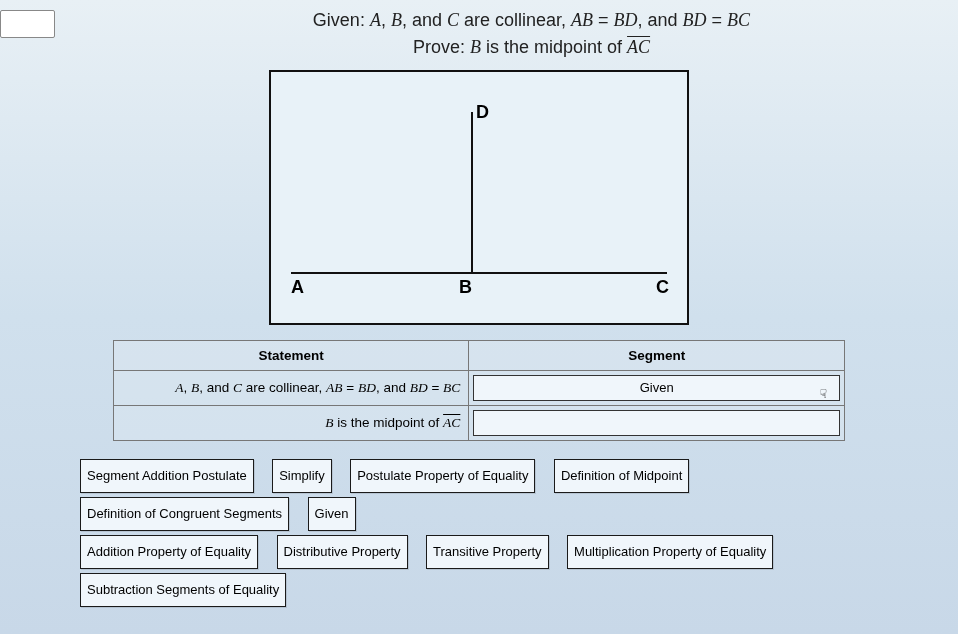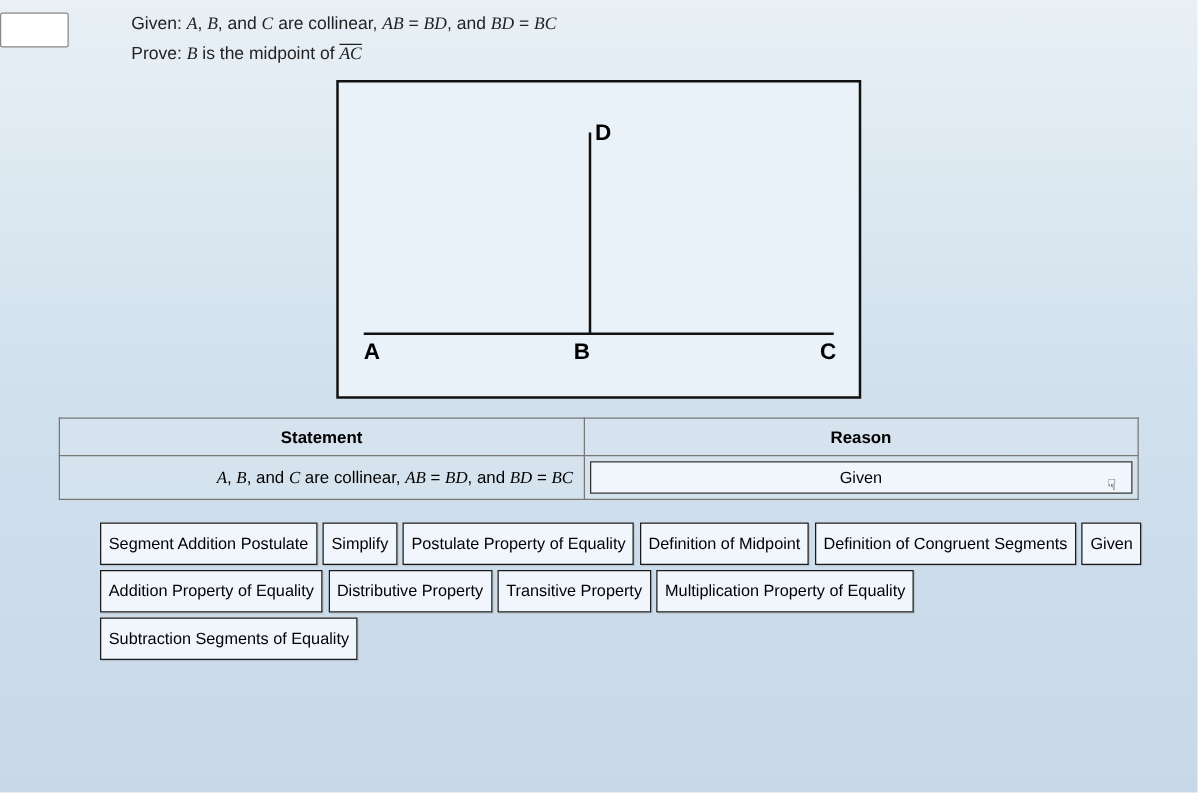--- a/index.html
+++ b/index.html
@@ -7,22 +7,23 @@
       margin: 0;
       padding: 0;
       font-family: Arial, sans-serif;
       background: linear-gradient(180deg, #e8f0f5 0%, #d0e0ed 50%, #c8d8e8 100%);
       width: 958px;
       height: 634px;
       overflow: hidden;
     }
     .problem-header {
       padding: 10px 0 0 105px;
-      font-size: 14px;
+      font-size: 18px;
       color: #222;
+      text-align: center;
     }
     .problem-line {
       margin-bottom: 6px;
     }
     .mi { font-style: italic; font-family: 'Times New Roman', serif; }
     .overline { text-decoration: overline; }
     .figure-box {
       width: 420px;
       height: 255px;
       border: 2px solid #111;
@@ -57,21 +58,21 @@
       top: 10px;
       width: 55px;
       height: 28px;
       background: #fff;
       border: 1px solid #888;
       border-radius: 2px;
     }
     .proof-table {
       margin: 0 auto;
       border-collapse: collapse;
-      width: 864px;
+      width: 732px;
       background: rgba(255,255,255,0.15);
     }
     .proof-table th, .proof-table td {
       border: 1px solid #777;
       padding: 6px 8px;
       font-size: 13.5px;
     }
     .proof-table th {
       font-weight: bold;
       text-align: center;
@@ -104,21 +105,21 @@
       margin: 18px 0 0 80px;
       max-width: 850px;
       line-height: 2.0;
     }
     .tile {
       display: inline-block;
       border: 1.5px solid #1a1a1a;
       background: #f0f6fb;
       padding: 3px 6px;
       font-size: 13px;
-      margin-right: 0;
+      margin-right: 14px;
       margin-bottom: 4px;
       cursor: grab;
       box-shadow: 1px 1px 0 rgba(0,0,0,0.1);
     }
   </style>
 </head>
 <body>
 
 <div class="side-fragment"></div>
 
@@ -139,30 +140,40 @@
   <div class="pt-label" style="left:20px; top:205px;">A</div>
   <div class="pt-label" style="left:188px; top:205px;">B</div>
   <div class="pt-label" style="left:385px; top:205px;">C</div>
   <div class="pt-label" style="left:205px; top:30px;">D</div>
 </div>
 
 <table class="proof-table">
   <tbody>
       <tr>
     <th>Statement</th>
-    <th>Reason</th>
+    <th>Segment</th>
   </tr>
   <tr>
     <td class="stmt">
       <span class="mi">A</span><span>, </span><span class="mi">B</span><span>, and </span><span class="mi">C</span><span> are collinear, </span><span class="mi">AB</span><span> = </span><span class="mi">BD</span><span>, and </span><span class="mi">BD</span><span> = </span><span class="mi">BC</span>
     </td>
     <td class="reason">
       <div class="drop-box">
         <span>Given</span>
         <span class="cursor-icon">☟</span>
+      </div>
+    </td>
+  </tr>
+  <tr>
+    <td class="stmt">
+      <span class="mi">B</span><span> is the midpoint of </span><span class="mi overline">AC</span>
+    </td>
+    <td class="reason">
+      <div class="drop-box">
+        <span></span>
       </div>
     </td>
   </tr>
 </tbody>
   </table>
 
 <div class="tile-bank">
   <span class="tile">Segment Addition Postulate</span>
   <span class="tile">Simplify</span>
   <span class="tile">Postulate Property of Equality</span>

